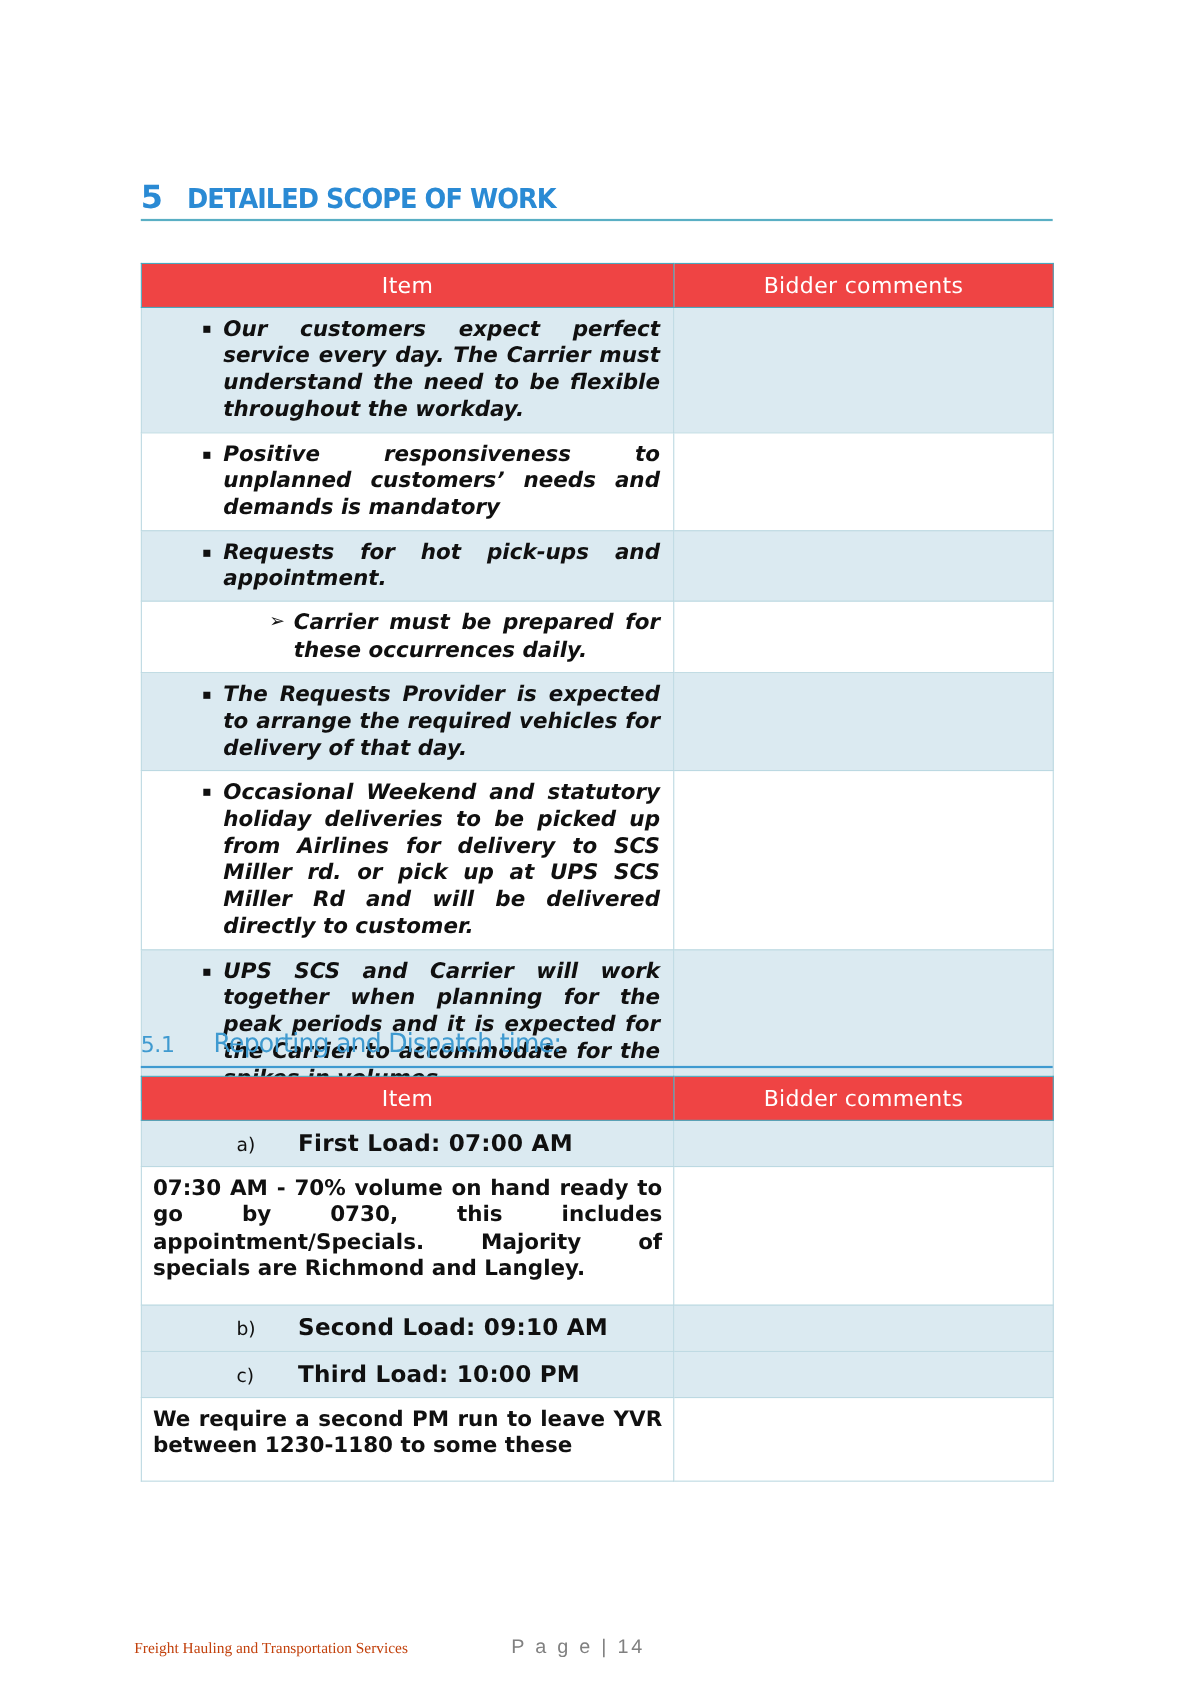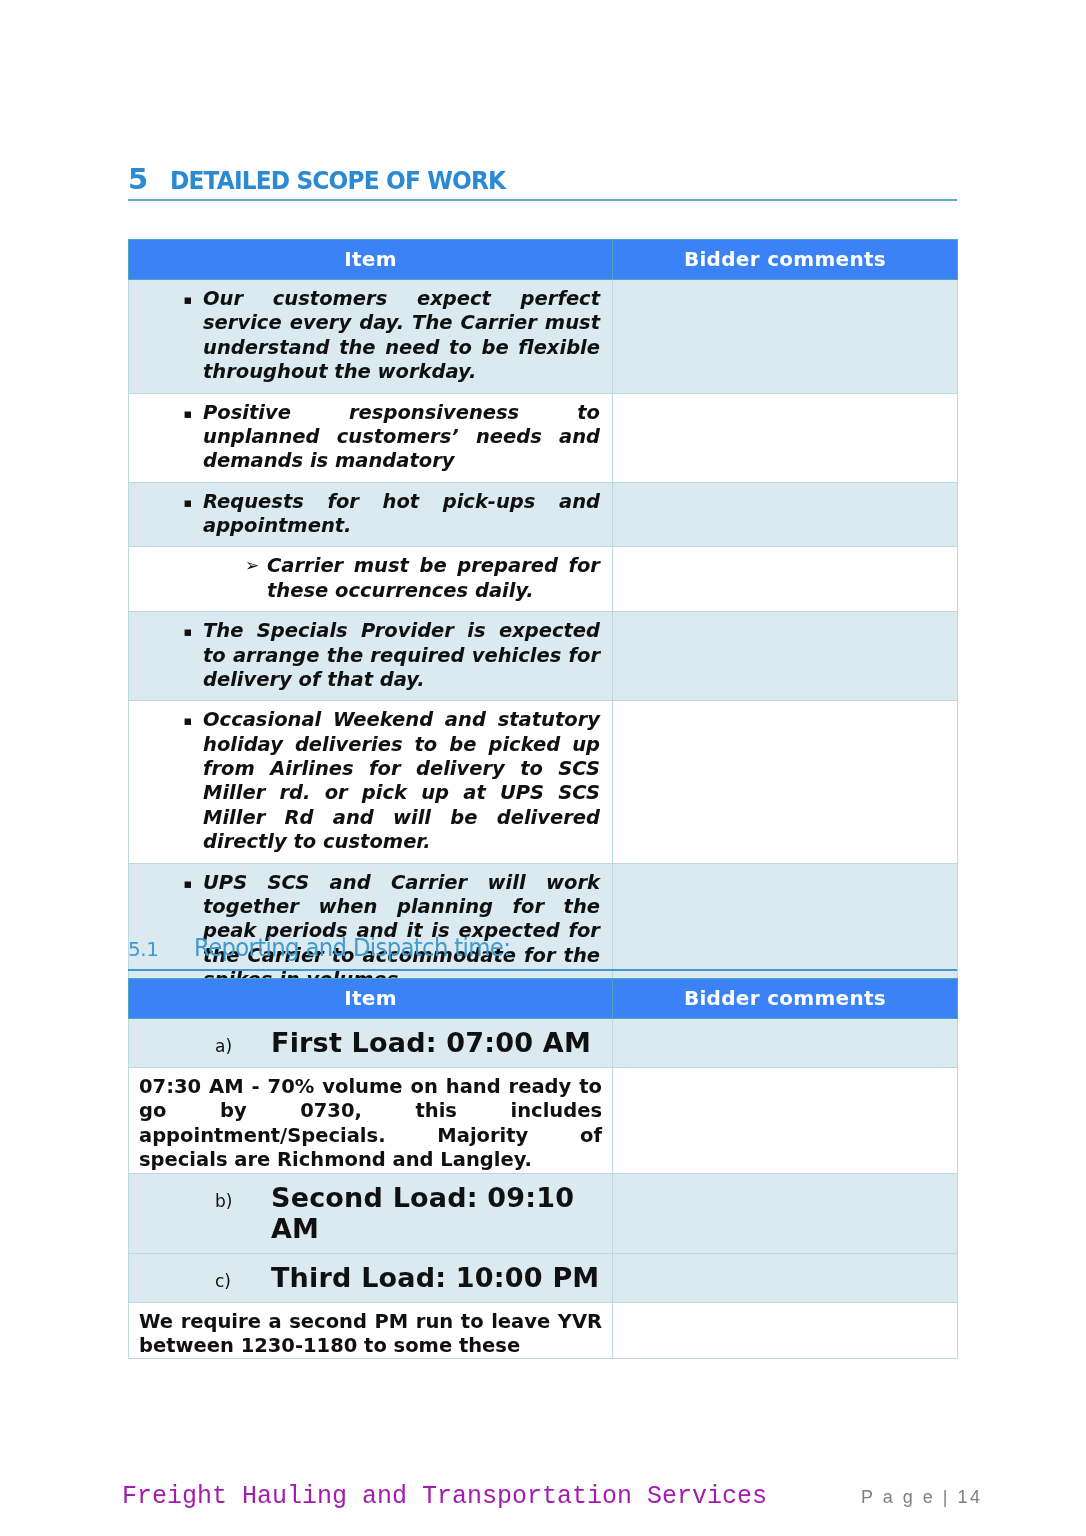--- a/index.html
+++ b/index.html
@@ -102,45 +102,45 @@
     border-collapse: collapse;
     table-layout: fixed;
   }
   #table-scope { top: 239px; }
   #table-dispatch { top: 978px; }
 
   .doc-table col.col-item { width: 484px; }
   .doc-table col.col-comments { width: 345px; }
 
   .doc-table th {
-    background: #3b82f6;
+    background: #ef4444;
     color: #ffffff;
     font-family: "DejaVu Sans", sans-serif;
     font-size: 20px;
-    font-weight: bold;
+    font-weight: normal;
     letter-spacing: 0.3px;
     text-align: center;
     padding: 7px 4px 8px 4px;
     border: 1px solid #4aa8be;
   }
   .doc-table td {
     border: 1px solid #bcd9e2;
     vertical-align: top;
     padding: 0;
   }
   .doc-table tr.shade td { background: #dbeaf1; }
   .doc-table tr.plain td { background: #ffffff; }
 
   .cell-body {
     font-family: "DejaVu Sans", sans-serif;
     font-size: 19.5px;
     font-weight: bold;
     line-height: 1.25;
     color: #101010;
-    padding: 7px 10px 0 10px;
+    padding: 7px 10px 20px 10px;
     box-sizing: border-box;
   }
   .cell-body.justify { text-align: justify; text-align-last: left; }
 
   
   .bullet-item {
     display: flex;
     padding: 7px 8px 8px 0;
   }
   .bullet-mark {
@@ -184,40 +184,40 @@
     flex: 0 0 auto;
     width: 56px;
     text-align: left;
     font-family: "DejaVu Sans", sans-serif;
     font-size: 17px;
     font-weight: normal;
     color: #101010;
   }
   .letter-text {
     font-family: "DejaVu Sans", sans-serif;
-    font-size: 27px;
+    font-size: 21px;
     font-weight: bold;
     color: #101010;
     letter-spacing: 0.2px;
   }
   .letter-item.indent { padding-left: 86px; }
 
   
   .footer {
     position: absolute;
     left: 122px;
     top: 1448px;
     width: 836px;
     display: flex;
     align-items: baseline;
   }
   .footer-title {
-    font-family: Liberation Mono, monospace;
-    font-size: 25px;
-    color: #a21caf;
+    font-family: Liberation Serif, serif;
+    font-size: 14px;
+    color: #c2410c;
     white-space: nowrap;
   }
   .footer-page {
     font-family: "Liberation Sans", sans-serif;
     font-size: 18px;
     color: #808080;
     letter-spacing: 2.5px;
     margin-left: 94px;
     white-space: nowrap;
     margin-top: 39px;
@@ -287,21 +287,21 @@
           </div>
         </td>
         <td>
           <div class="cell-body"></div>
         </td>
       </tr>
       <tr class="shade">
         <td>
           <div class="bullet-item level1">
             <span class="bullet-mark">▪</span>
-            <span class="bullet-text">The Specials Provider is expected to arrange the required vehicles for delivery of that day.</span>
+            <span class="bullet-text">The Requests Provider is expected to arrange the required vehicles for delivery of that day.</span>
           </div>
         </td>
         <td>
           <div class="cell-body"></div>
         </td>
       </tr>
       <tr class="plain">
         <td>
           <div class="bullet-item level1">
             <span class="bullet-mark">▪</span>

